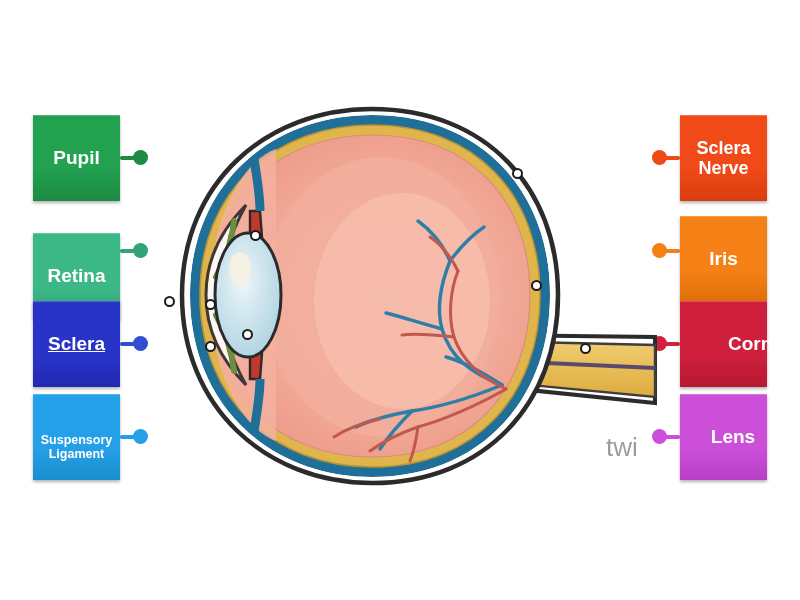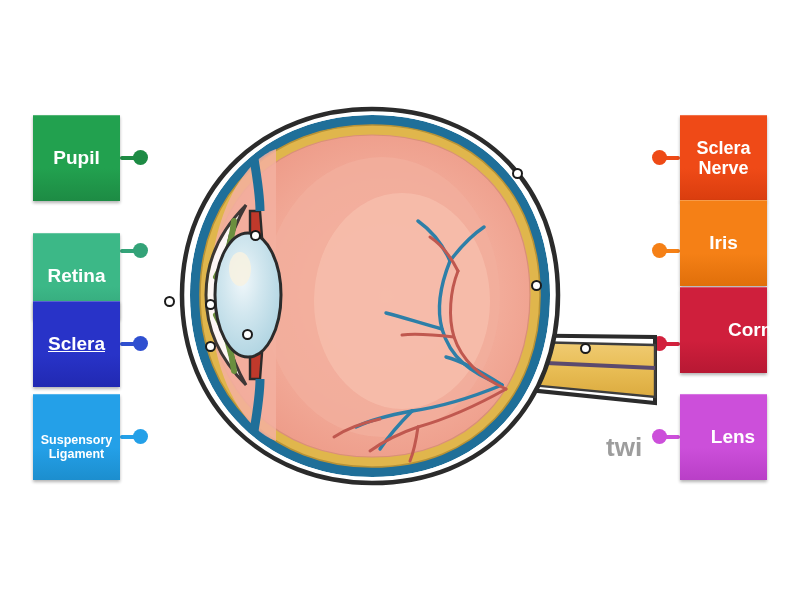--- a/index.html
+++ b/index.html
@@ -54,21 +54,21 @@
     left: 150px; top: 85px;
     width: 510px; height: 420px;
     z-index: 10;
   }
   #eye-diagram svg { display: block; width: 100%; height: 100%; }
 
   .watermark {
     position: absolute;
     left: 606px; top: 432px;
     font-size: 26px;
-    font-weight: bold;
+    font-weight: normal;
     color: #9d9d9d;
     letter-spacing: 0px;
     z-index: 15;
     user-select: none;
   }
 </style>
 </head>
 <body>
 
 <div id="stage">
@@ -211,26 +211,26 @@
     </div>
 
   <div id="labels-right">
       <div class="conn" style="left: 664px; top: 156px; width: 16px; background: rgb(238, 74, 22);"></div>
       <div class="conn-dot" style="left: 652px; top: 150px; background: rgb(238, 74, 22);"></div>
       <div class="label-card size-md" style="left: 680px; top: 115px; background: linear-gradient(rgb(239, 74, 23) 0%, rgb(239, 74, 23) 62%, rgb(217, 61, 14) 100%);">
         <span class="cap"><span>Sclera</span><br><span>Nerve</span></span>
       </div>
       <div class="conn" style="left: 664px; top: 249px; width: 16px; background: rgb(245, 128, 22);"></div>
       <div class="conn-dot" style="left: 652px; top: 243px; background: rgb(245, 128, 22);"></div>
-      <div class="label-card size-lg" style="left: 680px; top: 200px; background: linear-gradient(rgb(245, 128, 22) 0%, rgb(245, 128, 22) 62%, rgb(224, 111, 10) 100%);">
+      <div class="label-card size-lg" style="left: 680px; top: 216px; background: linear-gradient(rgb(245, 128, 22) 0%, rgb(245, 128, 22) 62%, rgb(224, 111, 10) 100%);">
         <span class="cap">Iris</span>
       </div>
       <div class="conn" style="left: 664px; top: 342px; width: 16px; background: rgb(210, 33, 61);"></div>
       <div class="conn-dot" style="left: 652px; top: 336px; background: rgb(210, 33, 61);"></div>
-      <div class="label-card size-lg" style="left: 680px; top: 287px; background: linear-gradient(rgb(207, 31, 60) 0%, rgb(207, 31, 60) 62%, rgb(183, 24, 51) 100%); padding-left: 48px;">
+      <div class="label-card size-lg" style="left: 680px; top: 301px; background: linear-gradient(rgb(207, 31, 60) 0%, rgb(207, 31, 60) 62%, rgb(183, 24, 51) 100%); padding-left: 48px;">
         <span class="cap">Cornea</span>
       </div>
       <div class="conn" style="left: 664px; top: 435px; width: 16px; background: rgb(204, 79, 218);"></div>
       <div class="conn-dot" style="left: 652px; top: 429px; background: rgb(204, 79, 218);"></div>
       <div class="label-card size-lg" style="left: 680px; top: 394px; background: linear-gradient(rgb(204, 79, 218) 0%, rgb(204, 79, 218) 62%, rgb(185, 63, 199) 100%); padding-left: 24px;">
         <span class="cap">Lens</span>
       </div>
     </div>
 
 </div>

